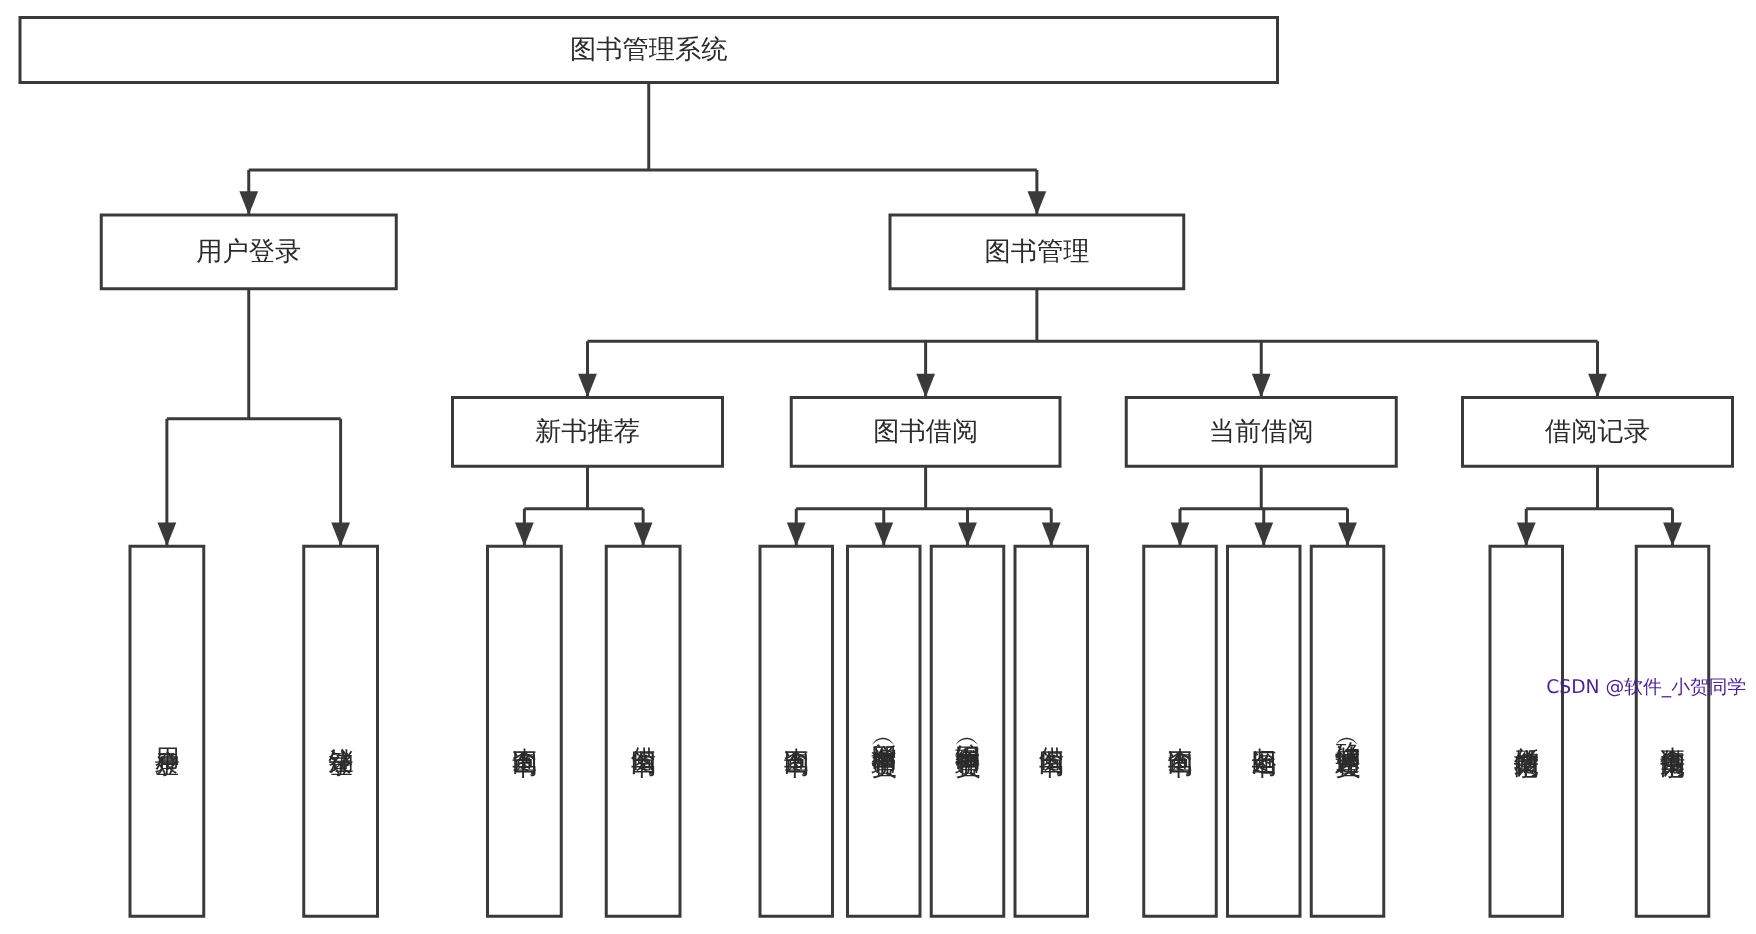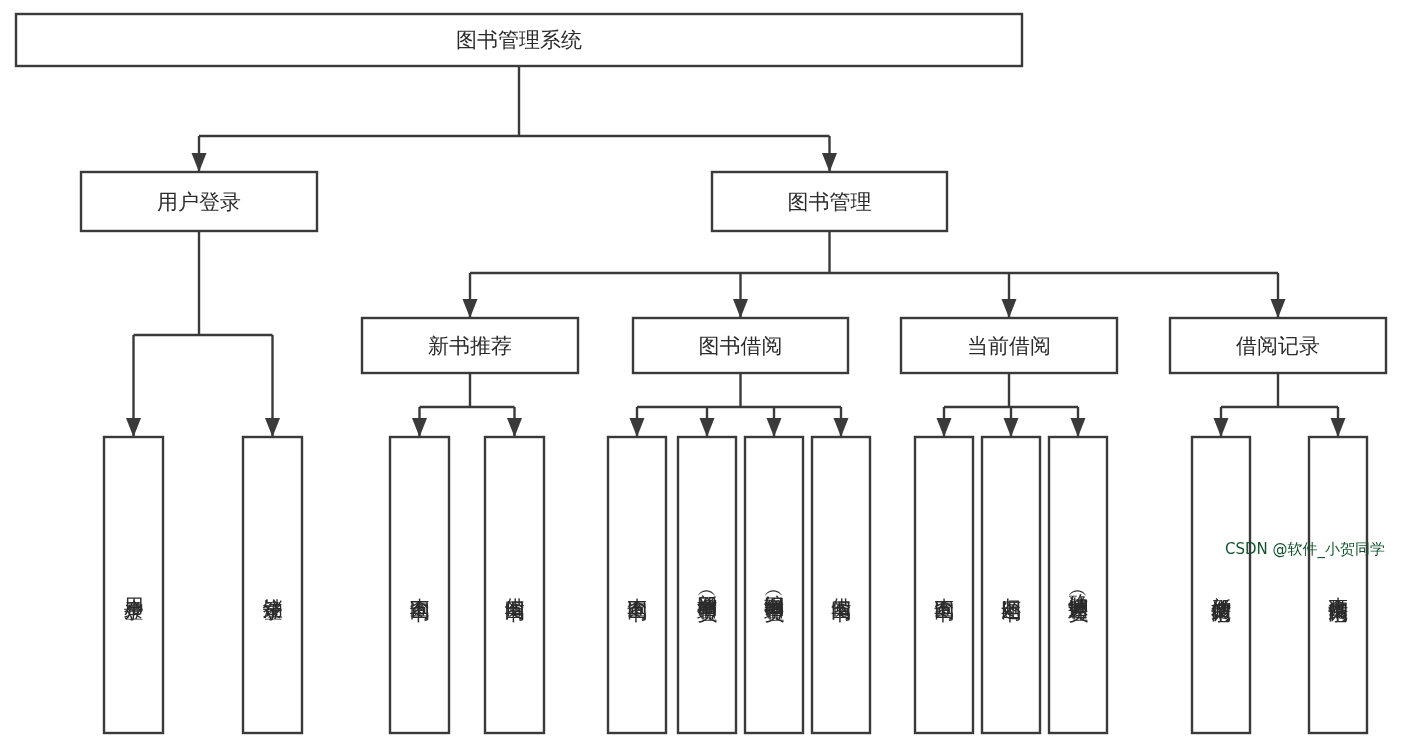--- a/index.html
+++ b/index.html
@@ -60,25 +60,25 @@
     text-orientation: upright;
     font-family: "DejaVu Sans", "Liberation Sans", sans-serif;
     font-size: 20px;
     line-height: 1.08;
     letter-spacing: 1.5px;
     color: #2b2b2b;
     white-space: nowrap;
   }
   .watermark {
     position: absolute;
-    right: 20px;
+    right: 8px;
     bottom: 4px;
     font-family: "DejaVu Sans", "Liberation Sans", sans-serif;
     font-size: 15px;
-    color: #14532d;
+    color: #4c1d95;
     white-space: nowrap;
   }
 </style>
 </head>
 <body>
 
 <div id="diagram-root">
 
   <svg class="flow" viewBox="0 0 1405 747">
     <g id="connectors">

